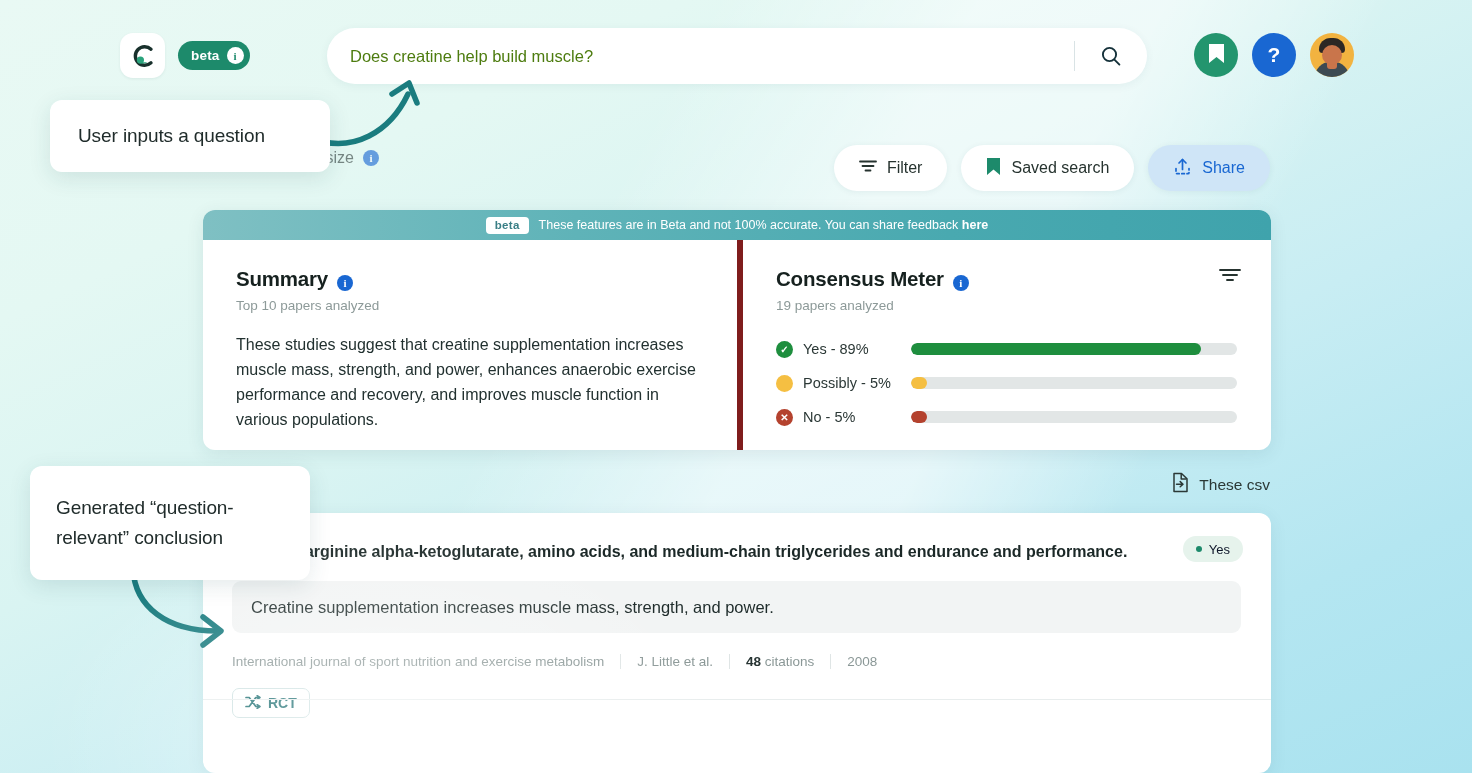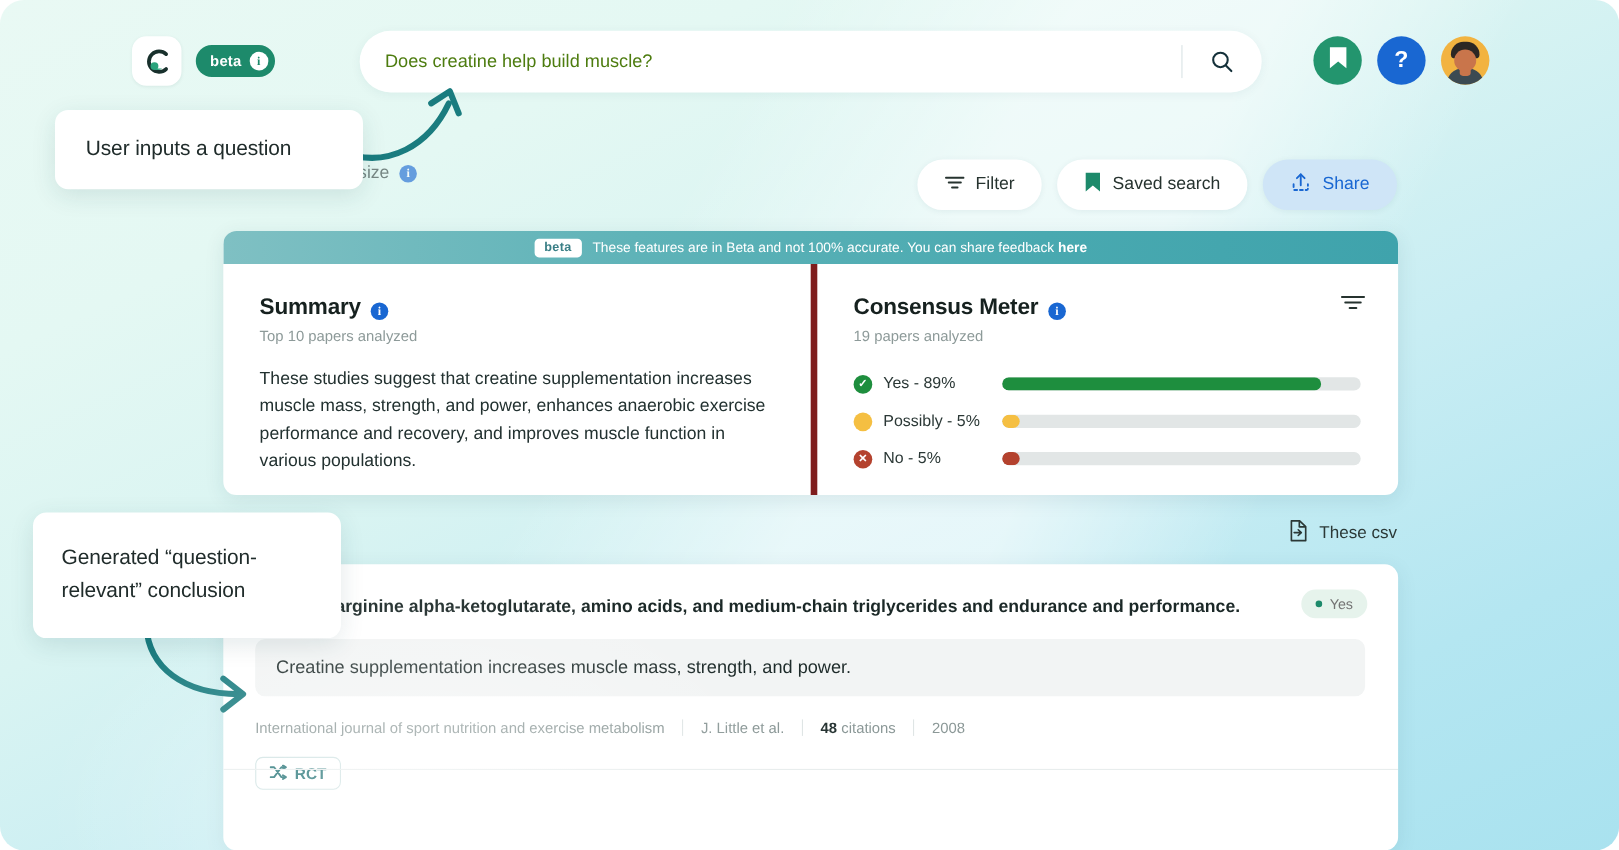--- a/index.html
+++ b/index.html
@@ -22,21 +22,20 @@
         rgba(255,255,255,0.55) 62%,
         rgba(255,255,255,0.00) 74%),
       linear-gradient(155deg,
         #e9f9f4 0%,
         #e4f8f3 22%,
         #d9f4f2 42%,
         #c8edf3 62%,
         #b4e6f1 82%,
         #a9e2ef 100%);
     overflow: hidden;
-    border-radius: 22px;
   }
   #stage::after {
     content:"";
     position:absolute; left:-6%; bottom:-34%;
     width: 64%; height: 78%;
     border-radius: 50%;
     background: radial-gradient(closest-side, rgba(255,255,255,0.45), rgba(255,255,255,0) 72%);
     pointer-events:none;
   }
 
@@ -200,21 +199,21 @@
   }
   .rc-pad { padding:26px 30px 0 29px; position:relative; }
   .rc-title {
     font-size:16px; font-weight:700; color:#1b2827; line-height:25px;
     max-width:900px;
   }
   .rc-badge {
     position:absolute; right:28px; top:23px;
     height:26px; padding:0 13px; border-radius:13px; background:#e6f3ec;
     display:flex; align-items:center; gap:7px;
-    font-size:13px; color:#737373;
+    font-size:13px; color:#0f172a;
   }
   .rc-badge .bdot { width:6px; height:6px; border-radius:50%; background:#1d8a6b; }
 
   .rc-conclusion {
     margin:17px 0 0 0; height:52px;
     background:#f2f4f4; border-radius:9px;
     display:flex; align-items:center; padding:0 19px;
     font-size:16.5px; color:#1e2b2a;
   }
   .rc-meta {

